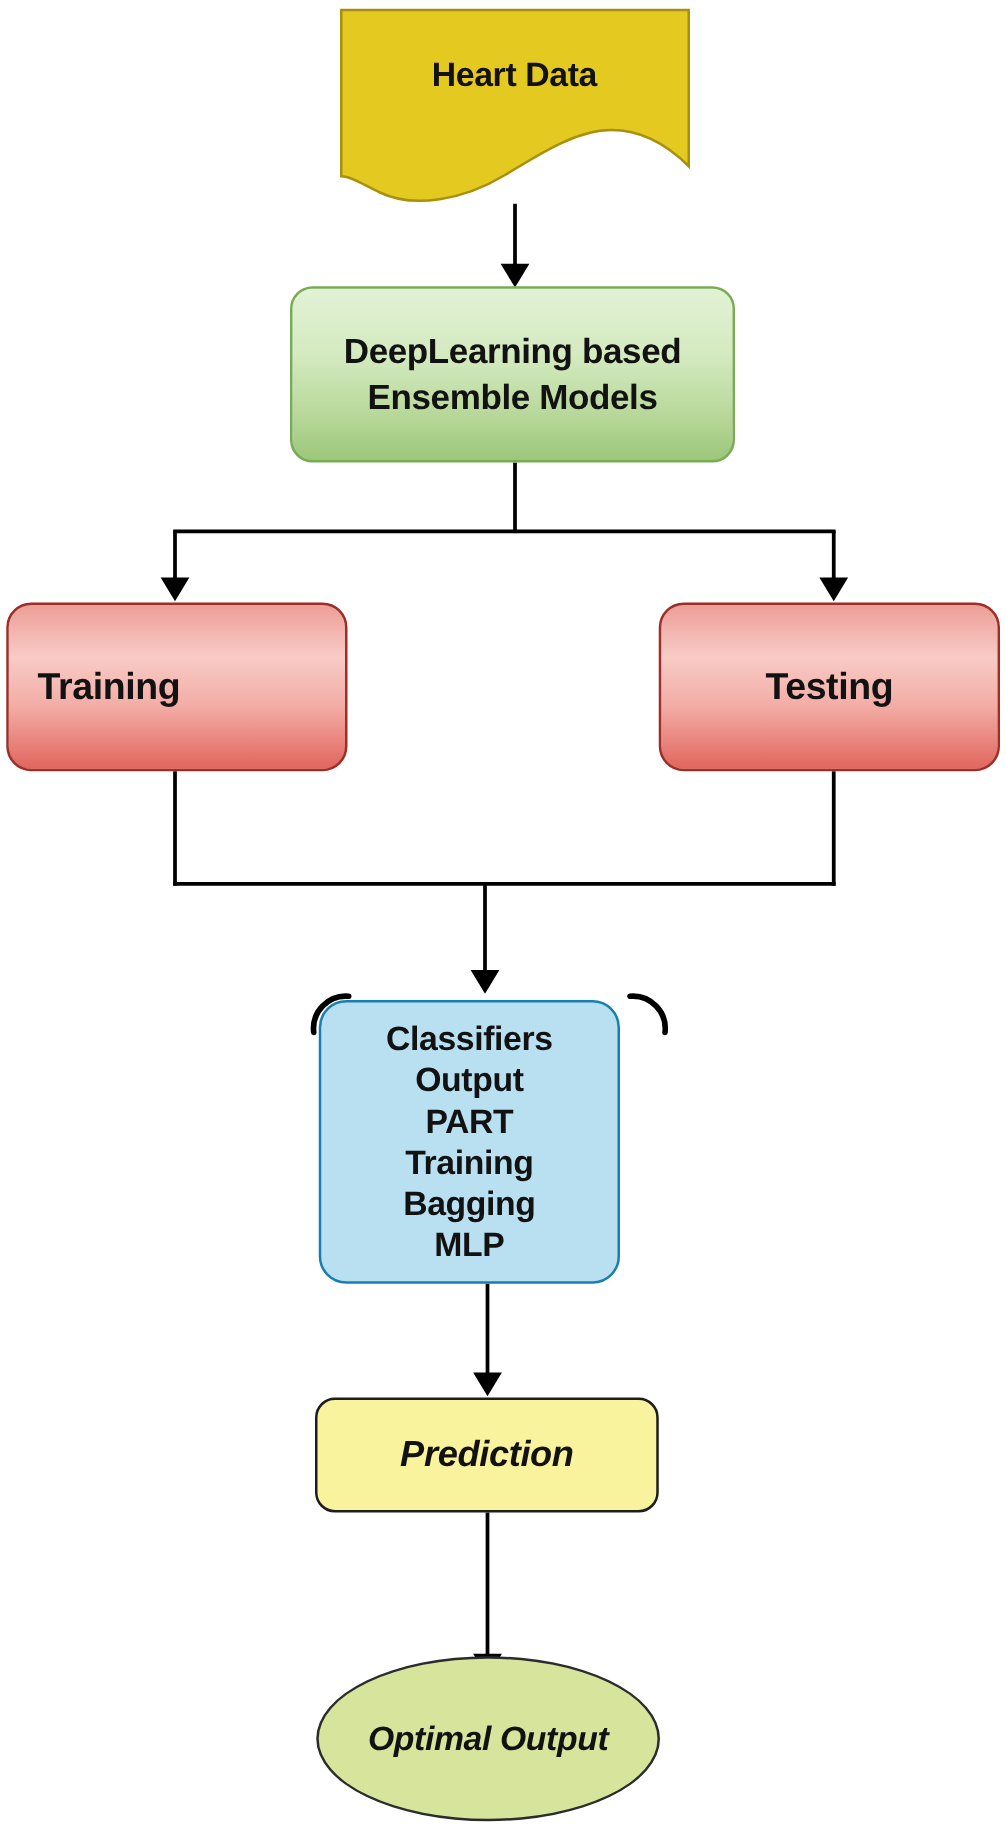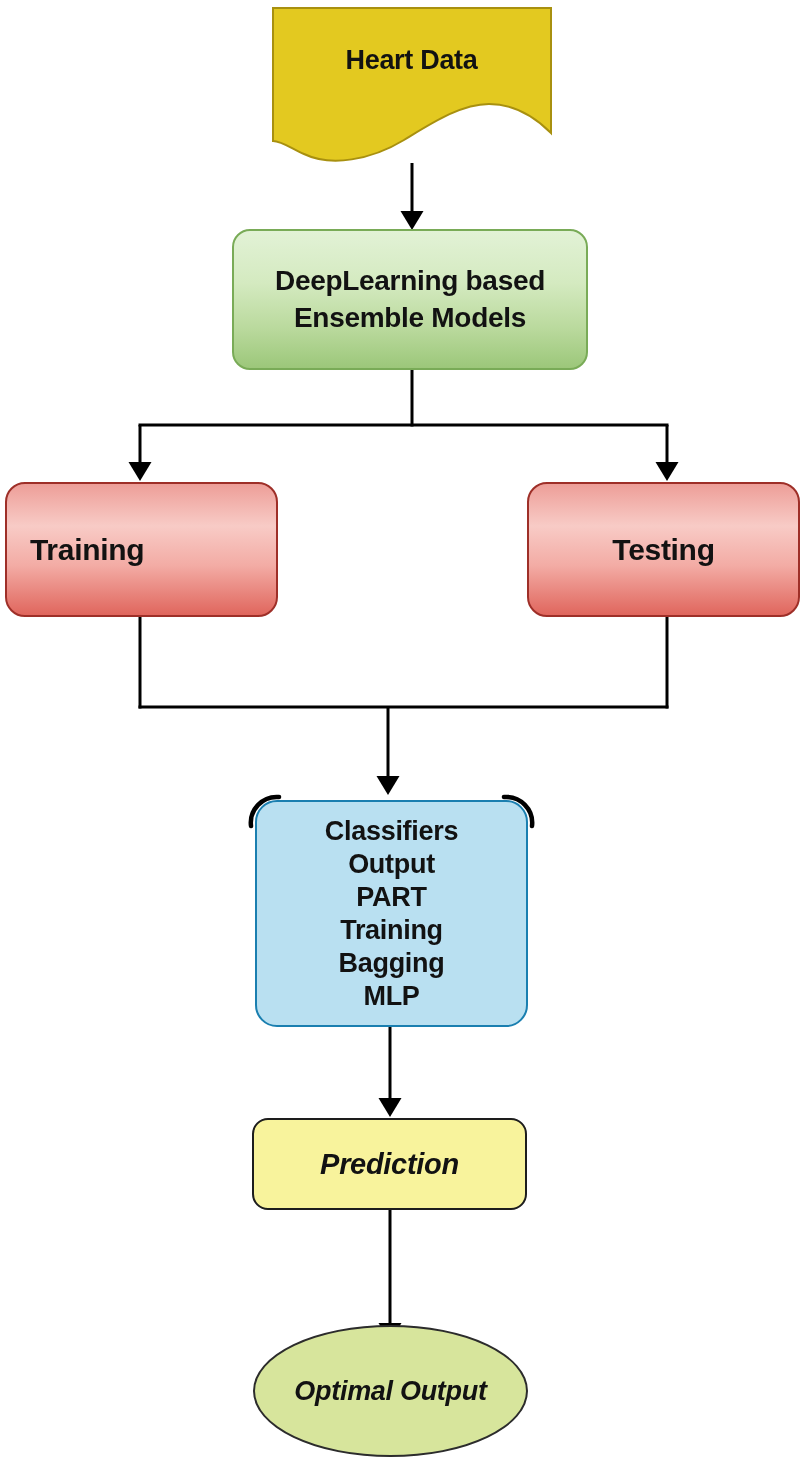--- a/index.html
+++ b/index.html
@@ -36,21 +36,21 @@
     font-size:30px;
     justify-content:flex-start;padding-left:23px;
   }
   .node-testing{
     left:527px;top:482px;width:273px;height:135px;
     border:2px solid #9e2f28;border-radius:20px;
     background:linear-gradient(180deg,#ed9e98 0%,#f8cbc6 32%,#f3aca5 62%,#e0665d 100%);
     font-size:30px;
   }
   .node-classifiers{
-    left:255px;top:800px;width:273px;height:227px;
+    left:255px;top:800px;width:241px;height:227px;
     border:2.5px solid #1a7fb0;border-radius:22px;
     background:#b9e0f1;
     font-size:27px;line-height:33px;
     flex-direction:column;
   }
   .node-prediction{
     left:252px;top:1118px;width:275px;height:92px;
     border:2.5px solid #1d1d1d;border-radius:16px;
     background:#f8f39c;
     font-size:29px;

